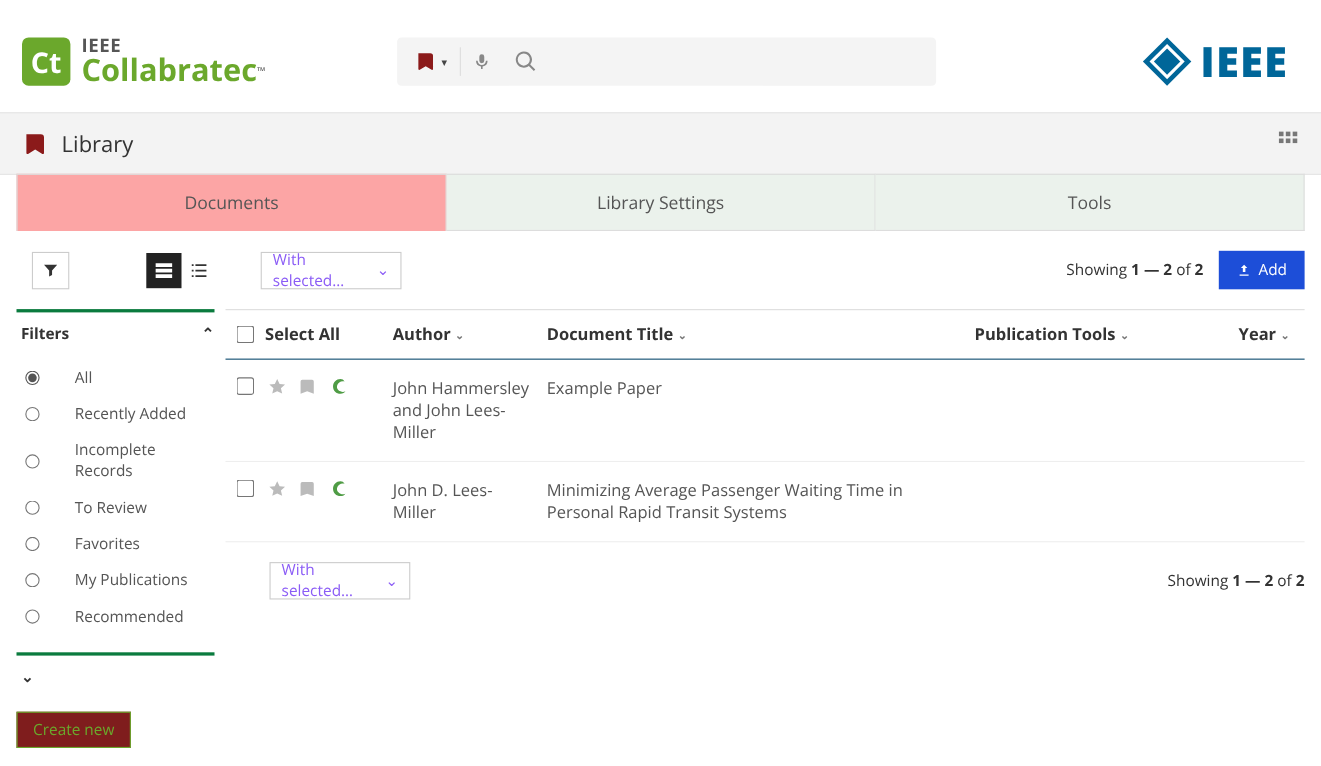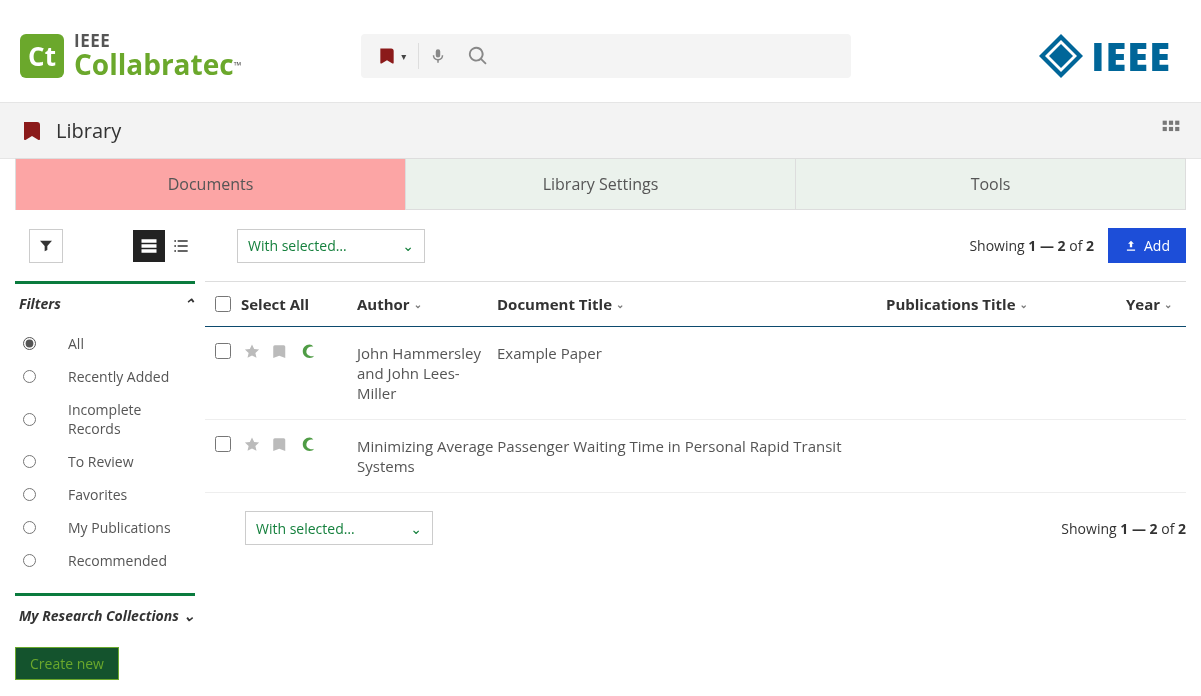--- a/index.html
+++ b/index.html
@@ -37,34 +37,34 @@
 .tab { flex: 1; text-align: center; padding: 14px 0; font-size: 16px; color: #555; cursor: pointer; background: #EBF2EC; border: 1px solid #ddd; }
 .tab.active { background: #fca5a5; border-top: 1px solid #ddd; border-bottom: none; }
 .tab:not(.active) { border-left: none; }
 
 
 .toolrow { display: flex; align-items: center; padding: 18px 0; }
 .filter-btn { width: 34px; height: 34px; border: 1px solid #ccc; display: flex; align-items: center; justify-content: center; margin-left: 14px; }
 .view-toggle { display: flex; margin-left: 70px; }
 .view-btn { width: 32px; height: 32px; display: flex; align-items: center; justify-content: center; color: #333; }
 .view-btn.active { background: #222; color: #fff; }
-.with-selected { margin-left: 40px; width: 188px; height: 34px; border: 1px solid #ccc; display: flex; align-items: center; padding: 0 10px; color: #15803d; font-size: 14px; justify-content: space-between; cursor: pointer; }
+.with-selected { margin-left: 40px; width: 128px; height: 34px; border: 1px solid #ccc; display: flex; align-items: center; padding: 0 10px; color: #8b5cf6; font-size: 14px; justify-content: space-between; cursor: pointer; }
 .showcount { margin-left: auto; color: #333; font-size: 14px; }
 .showcount b { font-weight: 700; }
 .add-btn { margin-left: 14px; background: #1d4ed8; color: #fff; border: none; padding: 8px 16px; font-size: 14px; display: flex; align-items: center; cursor: pointer; }
 .add-btn svg { width: 14px; margin-right: 6px; }
 
 
 .body-row { display: flex; }
 .sidebar { width: 190px; padding-right: 10px; }
-.panel-head { display: flex; align-items: center; justify-content: space-between; border-top: 3px solid #0A7B3E; padding: 10px 0 10px 4px; font-weight: 700; font-size: 14px; font-style: italic; }
+.panel-head { display: flex; align-items: center; justify-content: space-between; border-top: 3px solid #0A7B3E; padding: 10px 0 10px 4px; font-weight: 700; font-size: 14px; }
 .radio-list { padding: 4px 0 16px 8px; }
 .radio-item { display: flex; align-items: center; padding: 7px 0; color: #555; font-size: 14px; cursor: pointer; gap: 24px; }
 .radio-item input { margin-right: 8px; accent-color: #555; }
-.create-new { margin-top: 12px; border: 1px solid #6BA82C; color: #6BA82C; background: #14532d; padding: 6px 14px; font-size: 14px; cursor: pointer; }
+.create-new { margin-top: 12px; border: 1px solid #6BA82C; color: #6BA82C; background: #7f1d1d; padding: 6px 14px; font-size: 14px; cursor: pointer; }
 
 .main { flex: 1; }
 .tbl-head { border-top: 1px solid #ddd; border-bottom: 1px solid #0c4a6e; display: flex; align-items: center; padding: 12px 0; font-weight: 700; font-size: 15px; color: #333; }
 .col-check { width: 36px; display: flex; justify-content: center; }
 .col-select { width: 116px; }
 .col-author { width: 140px; }
 .col-title { flex: 1; }
 .col-pub { width: 240px; }
 .col-year { width: 60px; }
 .th { display: flex; align-items: center; cursor: pointer; }
@@ -217,21 +217,20 @@
         <label class="radio-item">
             <input type="radio" name="f" style="">
             <span>My Publications</span>
           </label>
         <label class="radio-item">
             <input type="radio" name="f" style="">
             <span>Recommended</span>
           </label>
       </div>
       <div class="panel-head">
-        <span>My Research Collections</span>
         <span>⌄</span>
       </div>
       <button class="create-new">Create new</button>
     </div>
 
     <div class="main">
       <div class="tbl-head">
         <div class="col-check">
             <input type="checkbox" style="">
           </div>
@@ -240,21 +239,21 @@
           </div>
         <div class="col-author th">
             <span>Author</span>
             <span class="caret">⌄</span>
           </div>
         <div class="col-title th">
             <span>Document Title</span>
             <span class="caret">⌄</span>
           </div>
         <div class="col-pub th">
-            <span>Publications Title</span>
+            <span>Publication Tools</span>
             <span class="caret">⌄</span>
           </div>
         <div class="col-year th">
             <span>Year</span>
             <span class="caret">⌄</span>
           </div>
       </div>
 
       <div class="tbl-row">
         <div class="col-check">
@@ -285,20 +284,21 @@
           <svg viewBox="0 0 24 24">
               <path fill="#bbb" d="M12 2l2.9 6 6.6.6-5 4.6 1.5 6.5L12 16.8 6 19.7l1.5-6.5-5-4.6L9.1 8 12 2z"></path>
             </svg>
           <svg viewBox="0 0 24 24">
               <path fill="#bbb" d="M5 3h12a2 2 0 012 2v15l-8-3-8 3V5a2 2 0 012-2z"></path>
             </svg>
           <svg class="overleaf-mark" width="22" viewBox="0 0 24 24">
               <path fill="currentColor" d="M14 2C9 2 5 6 5 11s4 9 9 9c3 0 5-1 6-3-2 1-4 1-6 0-3-1-5-4-4-7 1-4 5-6 9-5-1-2-3-3-5-3z"></path>
             </svg>
         </div>
+        <div class="row-author">John D. Lees-Miller</div>
         <div class="row-title">Minimizing Average Passenger Waiting Time in Personal Rapid Transit Systems</div>
         <div class="row-pub"></div>
         <div class="row-year"></div>
       </div>
 
       <div class="foot-row">
         <div class="with-selected">
           <span>With selected…</span>
           <span class="caret">⌄</span>
         </div>

